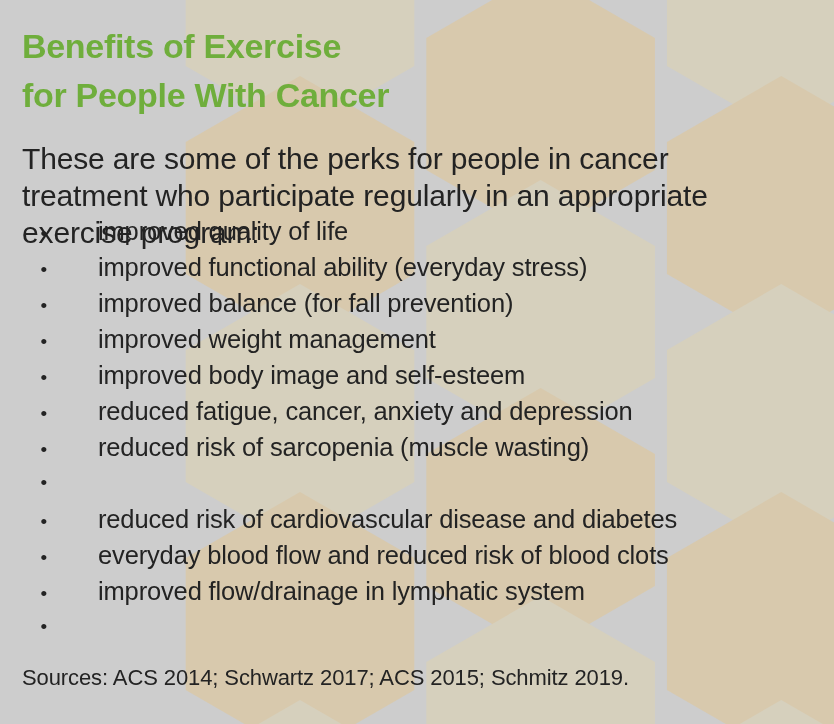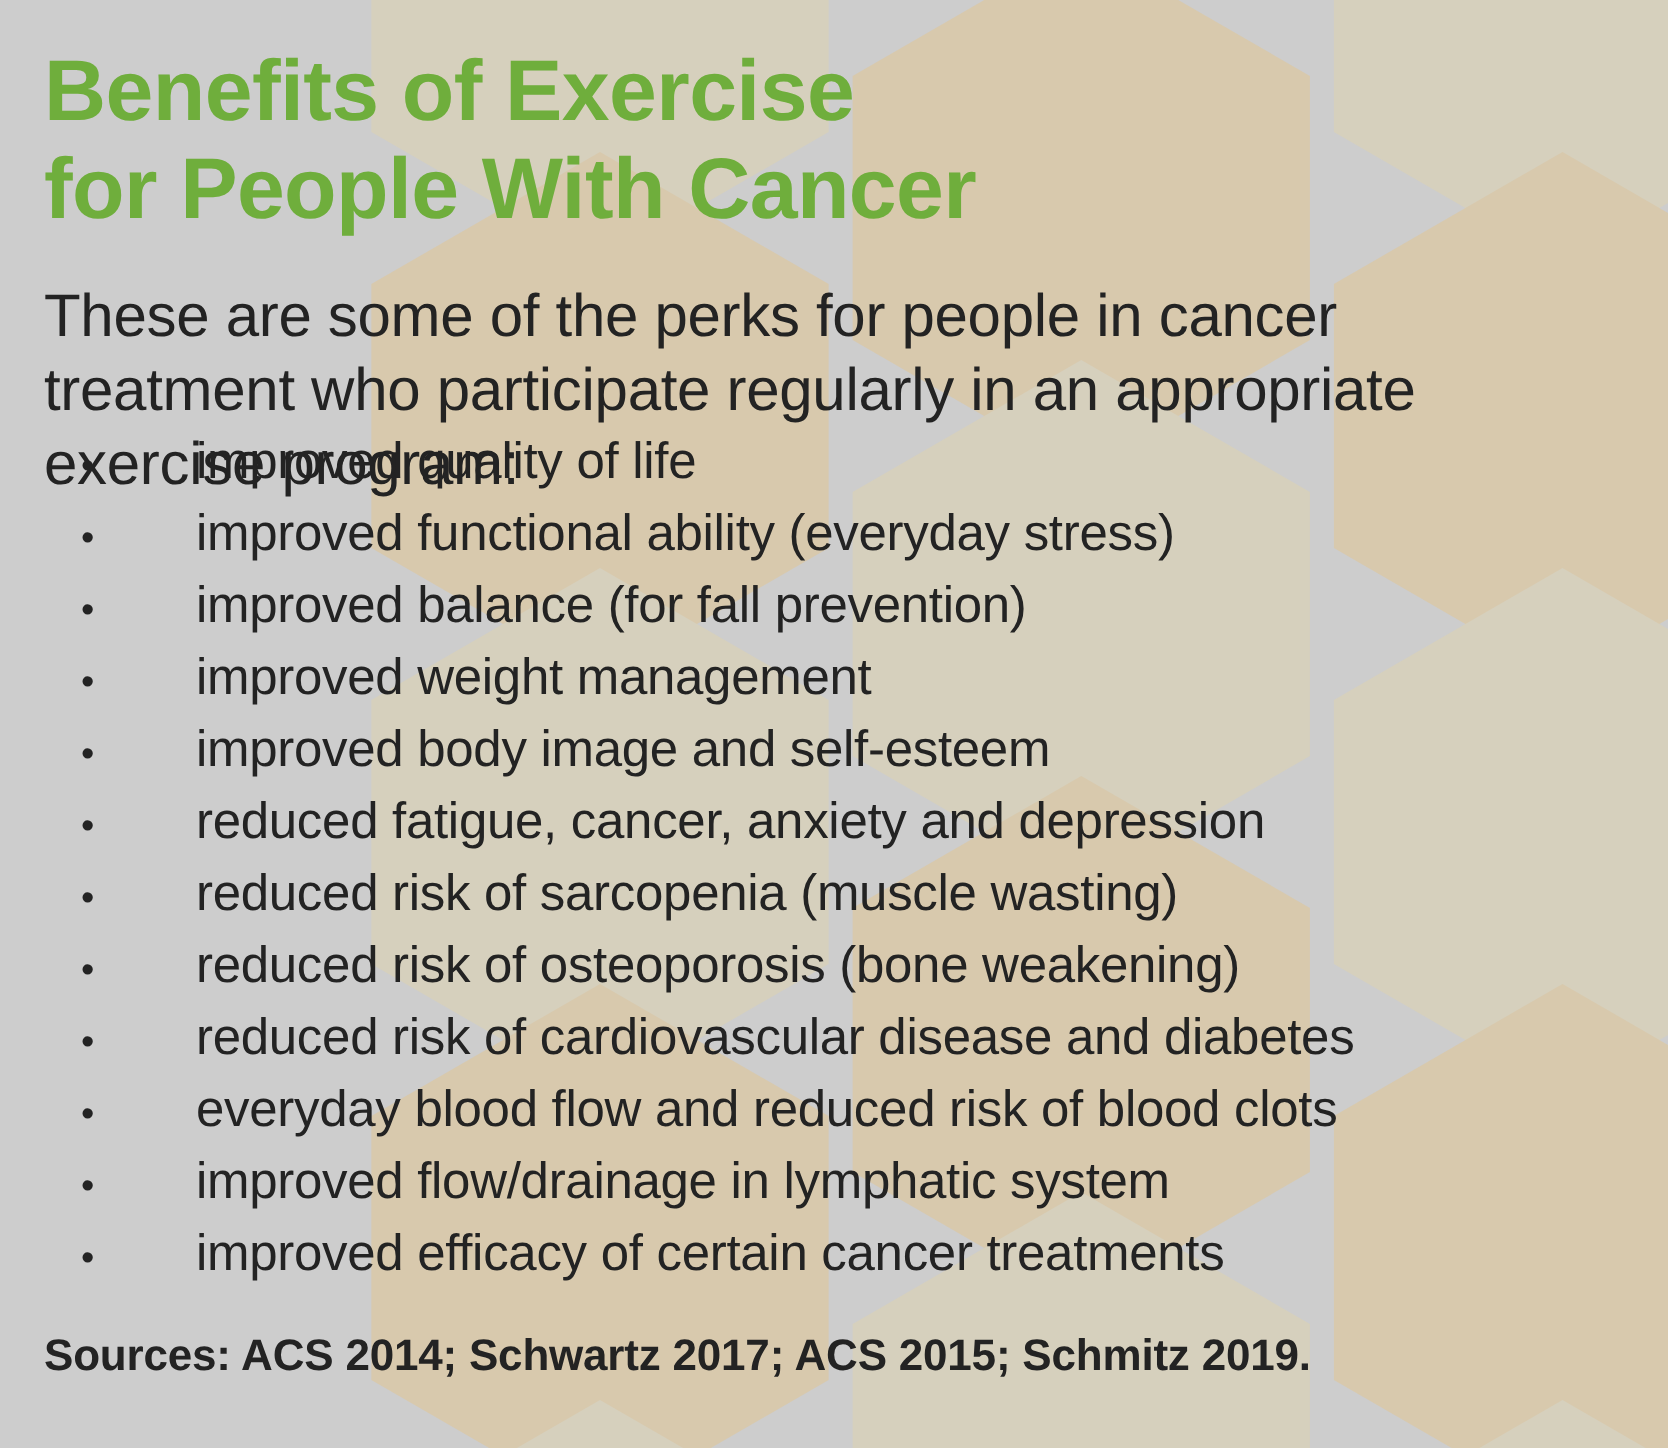--- a/index.html
+++ b/index.html
@@ -36,21 +36,21 @@
     box-sizing: border-box;
     padding: 0;
   }
 
   #page-title {
     position: absolute;
     left: 22px;
     top: 22px;
     margin: 0;
     color: #6fae3c;
-    font-size: 43px;
+    font-size: 34px;
     line-height: 49px;
     font-weight: bold;
     letter-spacing: -0.3px;
     white-space: pre-line;
   }
 
   #intro-paragraph {
     position: absolute;
     left: 22px;
     top: 140px;
@@ -99,21 +99,20 @@
 
   #sources-note {
     position: absolute;
     left: 22px;
     top: 663px;
     margin: 0;
     color: #232323;
     font-size: 22px;
     line-height: 30px;
     letter-spacing: -0.1px;
-    font-weight: bold;
   }
 </style>
 </head>
 <body>
 
 <div id="infographic-card">
 
   <svg id="honeycomb-layer" viewBox="0 0 834 724" width="834" height="724" xmlns="http://www.w3.org/2000/svg" aria-hidden="true">
     <g id="hex-group">
         <path d="M300.00,-340.00L414.32,-274.00L414.32,-142.00L300.00,-76.00L185.68,-142.00L185.68,-274.00Z" fill="#d8c9ad"></path>
@@ -177,36 +176,34 @@
         <li class="benefit-item">
           <span class="bullet-marker">•</span>
           <span class="benefit-label">reduced fatigue, cancer, anxiety and depression</span>
         </li>
         <li class="benefit-item">
           <span class="bullet-marker">•</span>
           <span class="benefit-label">reduced risk of sarcopenia (muscle wasting)</span>
         </li>
         <li class="benefit-item">
           <span class="bullet-marker">•</span>
-          <span class="benefit-label">reduced risk of osteoporosis (bone weakening)</span>
         </li>
         <li class="benefit-item">
           <span class="bullet-marker">•</span>
           <span class="benefit-label">reduced risk of cardiovascular disease and diabetes</span>
         </li>
         <li class="benefit-item">
           <span class="bullet-marker">•</span>
           <span class="benefit-label">everyday blood flow and reduced risk of blood clots</span>
         </li>
         <li class="benefit-item">
           <span class="bullet-marker">•</span>
           <span class="benefit-label">improved flow/drainage in lymphatic system</span>
         </li>
         <li class="benefit-item">
           <span class="bullet-marker">•</span>
-          <span class="benefit-label">improved efficacy of certain cancer treatments</span>
         </li>
       </ul>
 
     <p id="sources-note">Sources: ACS 2014; Schwartz 2017; ACS 2015; Schmitz 2019.</p>
 
   </div>
 </div>
 
 </body></html>

